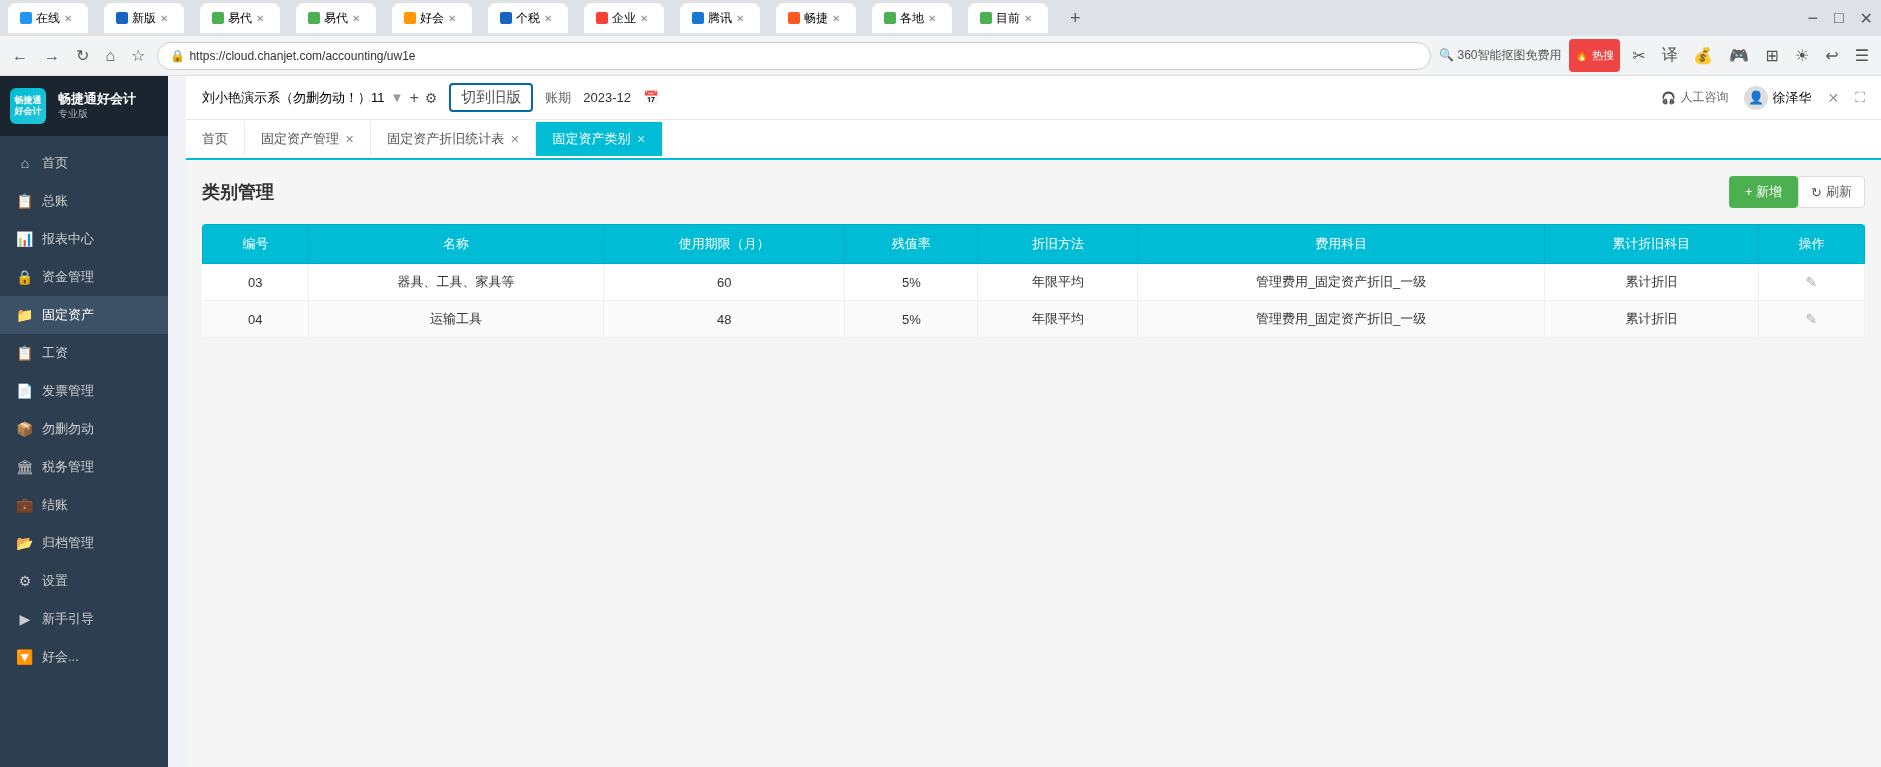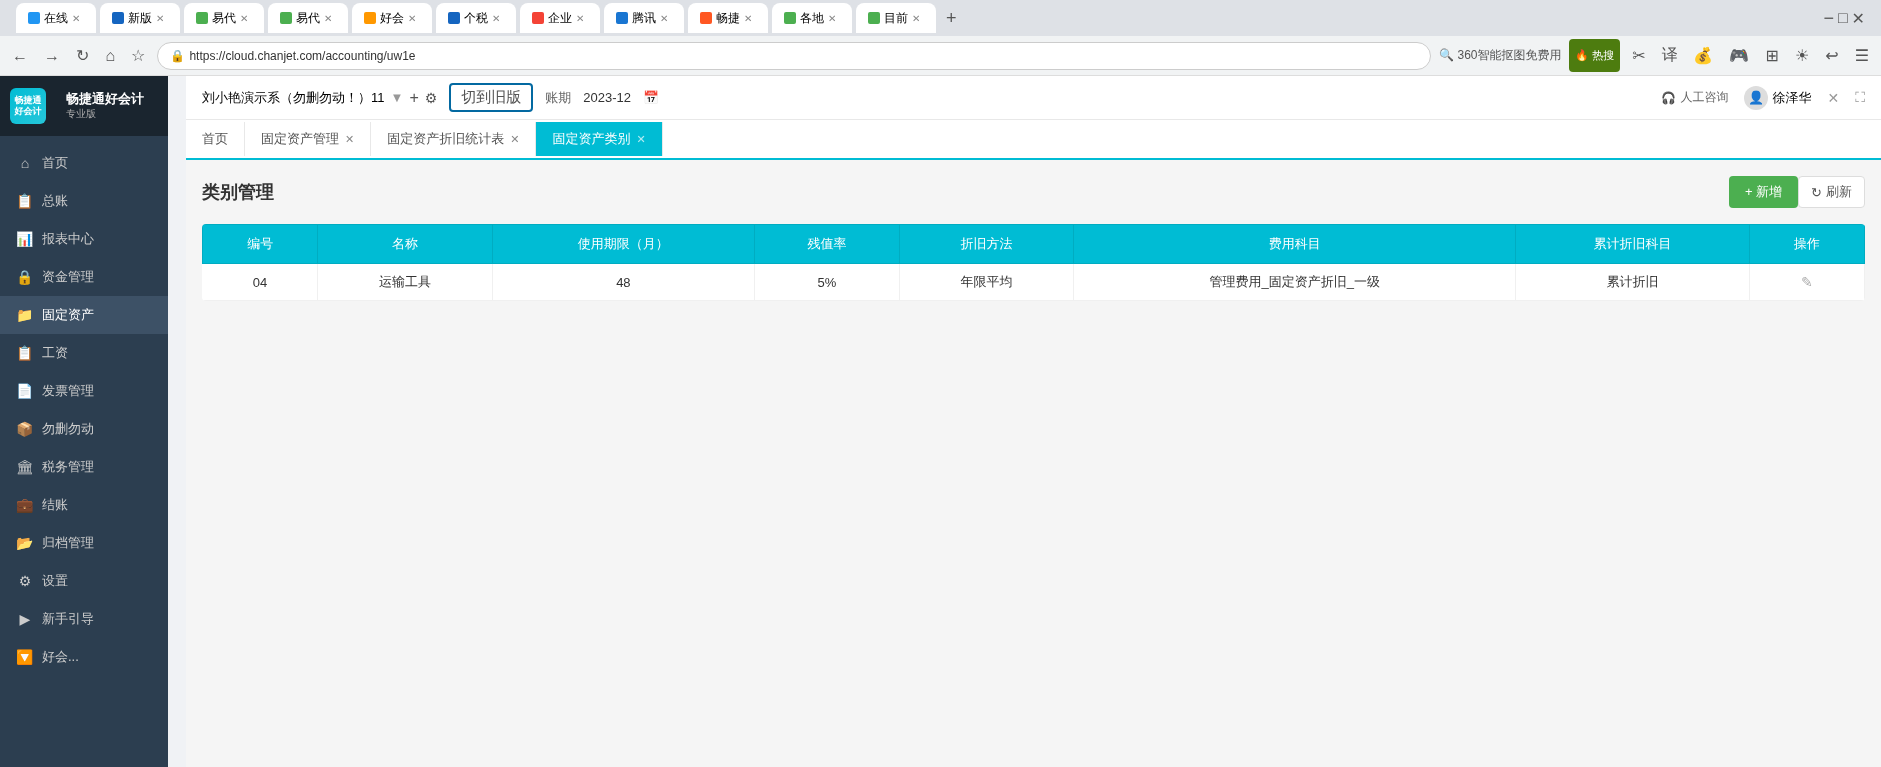--- a/index.html
+++ b/index.html
@@ -1,33 +1,33 @@
 <!DOCTYPE html>
 <html><head>
   <meta charset="utf-8">
   <style>
     * { box-sizing: border-box; margin: 0; padding: 0; }
     body { font-family: "Microsoft YaHei", "PingFang SC", sans-serif; font-size: 13px; background: #f0f2f5; overflow: hidden; }
 
     
-    .browser-chrome { background: #dee1e6; height: 36px; display: flex; align-items: center; padding: 0 16px; gap: 4px; }
+    .browser-chrome { background: #dee1e6; height: 36px; display: flex; align-items: center; padding: 0 8px; gap: 16px; }
     .browser-tab { background: #fff; border-radius: 8px 8px 0 0; padding: 0 12px; height: 30px; display: flex; align-items: center; font-size: 12px; gap: 4px; min-width: 80px; }
     .browser-tab-close { color: #888; cursor: pointer; font-size: 10px; }
 
     .address-bar-row { background: #f1f3f4; height: 40px; display: flex; align-items: center; padding: 0 8px; gap: 8px; border-bottom: 1px solid #ddd; }
     .nav-btn { background: none; border: none; cursor: pointer; color: #555; font-size: 16px; padding: 4px; }
     .address-bar { flex: 1; background: #fff; border: 1px solid #ccc; border-radius: 20px; height: 28px; display: flex; align-items: center; padding: 0 12px; font-size: 12px; color: #333; }
     .address-icon { color: #4caf50; margin-right: 4px; }
 
     
     .app-container { display: flex; height: calc(767px - 76px); }
 
     
     .sidebar { width: 168px; background: #2c3e50; min-height: 100%; display: flex; flex-direction: column; flex-shrink: 0; }
-    .sidebar-header { background: #1a252f; padding: 12px 10px; display: flex; align-items: center; gap: 20px; }
+    .sidebar-header { background: #1a252f; padding: 12px 10px; display: flex; align-items: center; gap: 12px; }
     .sidebar-logo { width: 36px; height: 36px; background: linear-gradient(135deg, #00bcd4, #26c6da); border-radius: 6px; display: flex; align-items: center; justify-content: center; color: #fff; font-size: 10px; text-align: center; line-height: 1.2; font-weight: bold; }
     .sidebar-title { color: #fff; font-size: 13px; font-weight: bold; line-height: 1.3; }
     .sidebar-subtitle { color: #aaa; font-size: 10px; }
     .sidebar-nav { flex: 1; padding: 8px 0; }
     .nav-item { display: flex; align-items: center; padding: 10px 16px; color: #ccc; cursor: pointer; gap: 8px; font-size: 13px; }
     .nav-item.active { background: #3d5166; color: #fff; }
     .nav-icon { width: 18px; height: 18px; display: flex; align-items: center; justify-content: center; font-size: 14px; }
 
     
     .top-bar { background: #fff; height: 44px; display: flex; align-items: center; padding: 0 16px; border-bottom: 1px solid #e8e8e8; gap: 12px; }
@@ -134,21 +134,21 @@
   <button class="nav-btn">←</button>
   <button class="nav-btn">→</button>
   <button class="nav-btn">↻</button>
   <button class="nav-btn">⌂</button>
   <button class="nav-btn">☆</button>
   <div class="address-bar">
     <span class="address-icon">🔒</span>
     <span>https://cloud.chanjet.com/accounting/uw1e</span>
   </div>
   <span style="font-size:12px;color:#555;">🔍 360智能抠图免费用</span>
-  <span style="background:#4d7c0f;color:#fff;border-radius:4px;padding:9px 6px;font-size:11px;">🔥 热搜</span>
+  <span style="background:#ef4444;color:#fff;border-radius:4px;padding:9px 6px;font-size:11px;">🔥 热搜</span>
   <button class="nav-btn">✂</button>
   <button class="nav-btn">译</button>
   <button class="nav-btn">💰</button>
   <button class="nav-btn">🎮</button>
   <button class="nav-btn">⊞</button>
   <button class="nav-btn">☀</button>
   <button class="nav-btn">↩</button>
   <button class="nav-btn">☰</button>
 </div>
 
@@ -289,20 +289,30 @@
             <th>使用期限（月）</th>
             <th>残值率</th>
             <th>折旧方法</th>
             <th>费用科目</th>
             <th>累计折旧科目</th>
             <th>操作</th>
           </tr>
         </thead>
         <tbody>
           <tr>
+            <td class="td-code">03</td>
+            <td class="td-name">器具、工具、家具等</td>
+            <td>60</td>
+            <td>5%</td>
+            <td>年限平均</td>
+            <td>管理费用_固定资产折旧_一级</td>
+            <td>累计折旧</td>
+            <td><span class="edit-icon">✎</span></td>
+          </tr>
+          <tr>
             <td class="td-code">04</td>
             <td class="td-name">运输工具</td>
             <td>48</td>
             <td>5%</td>
             <td>年限平均</td>
             <td>管理费用_固定资产折旧_一级</td>
             <td>累计折旧</td>
             <td><span class="edit-icon">✎</span></td>
           </tr>
         </tbody>

